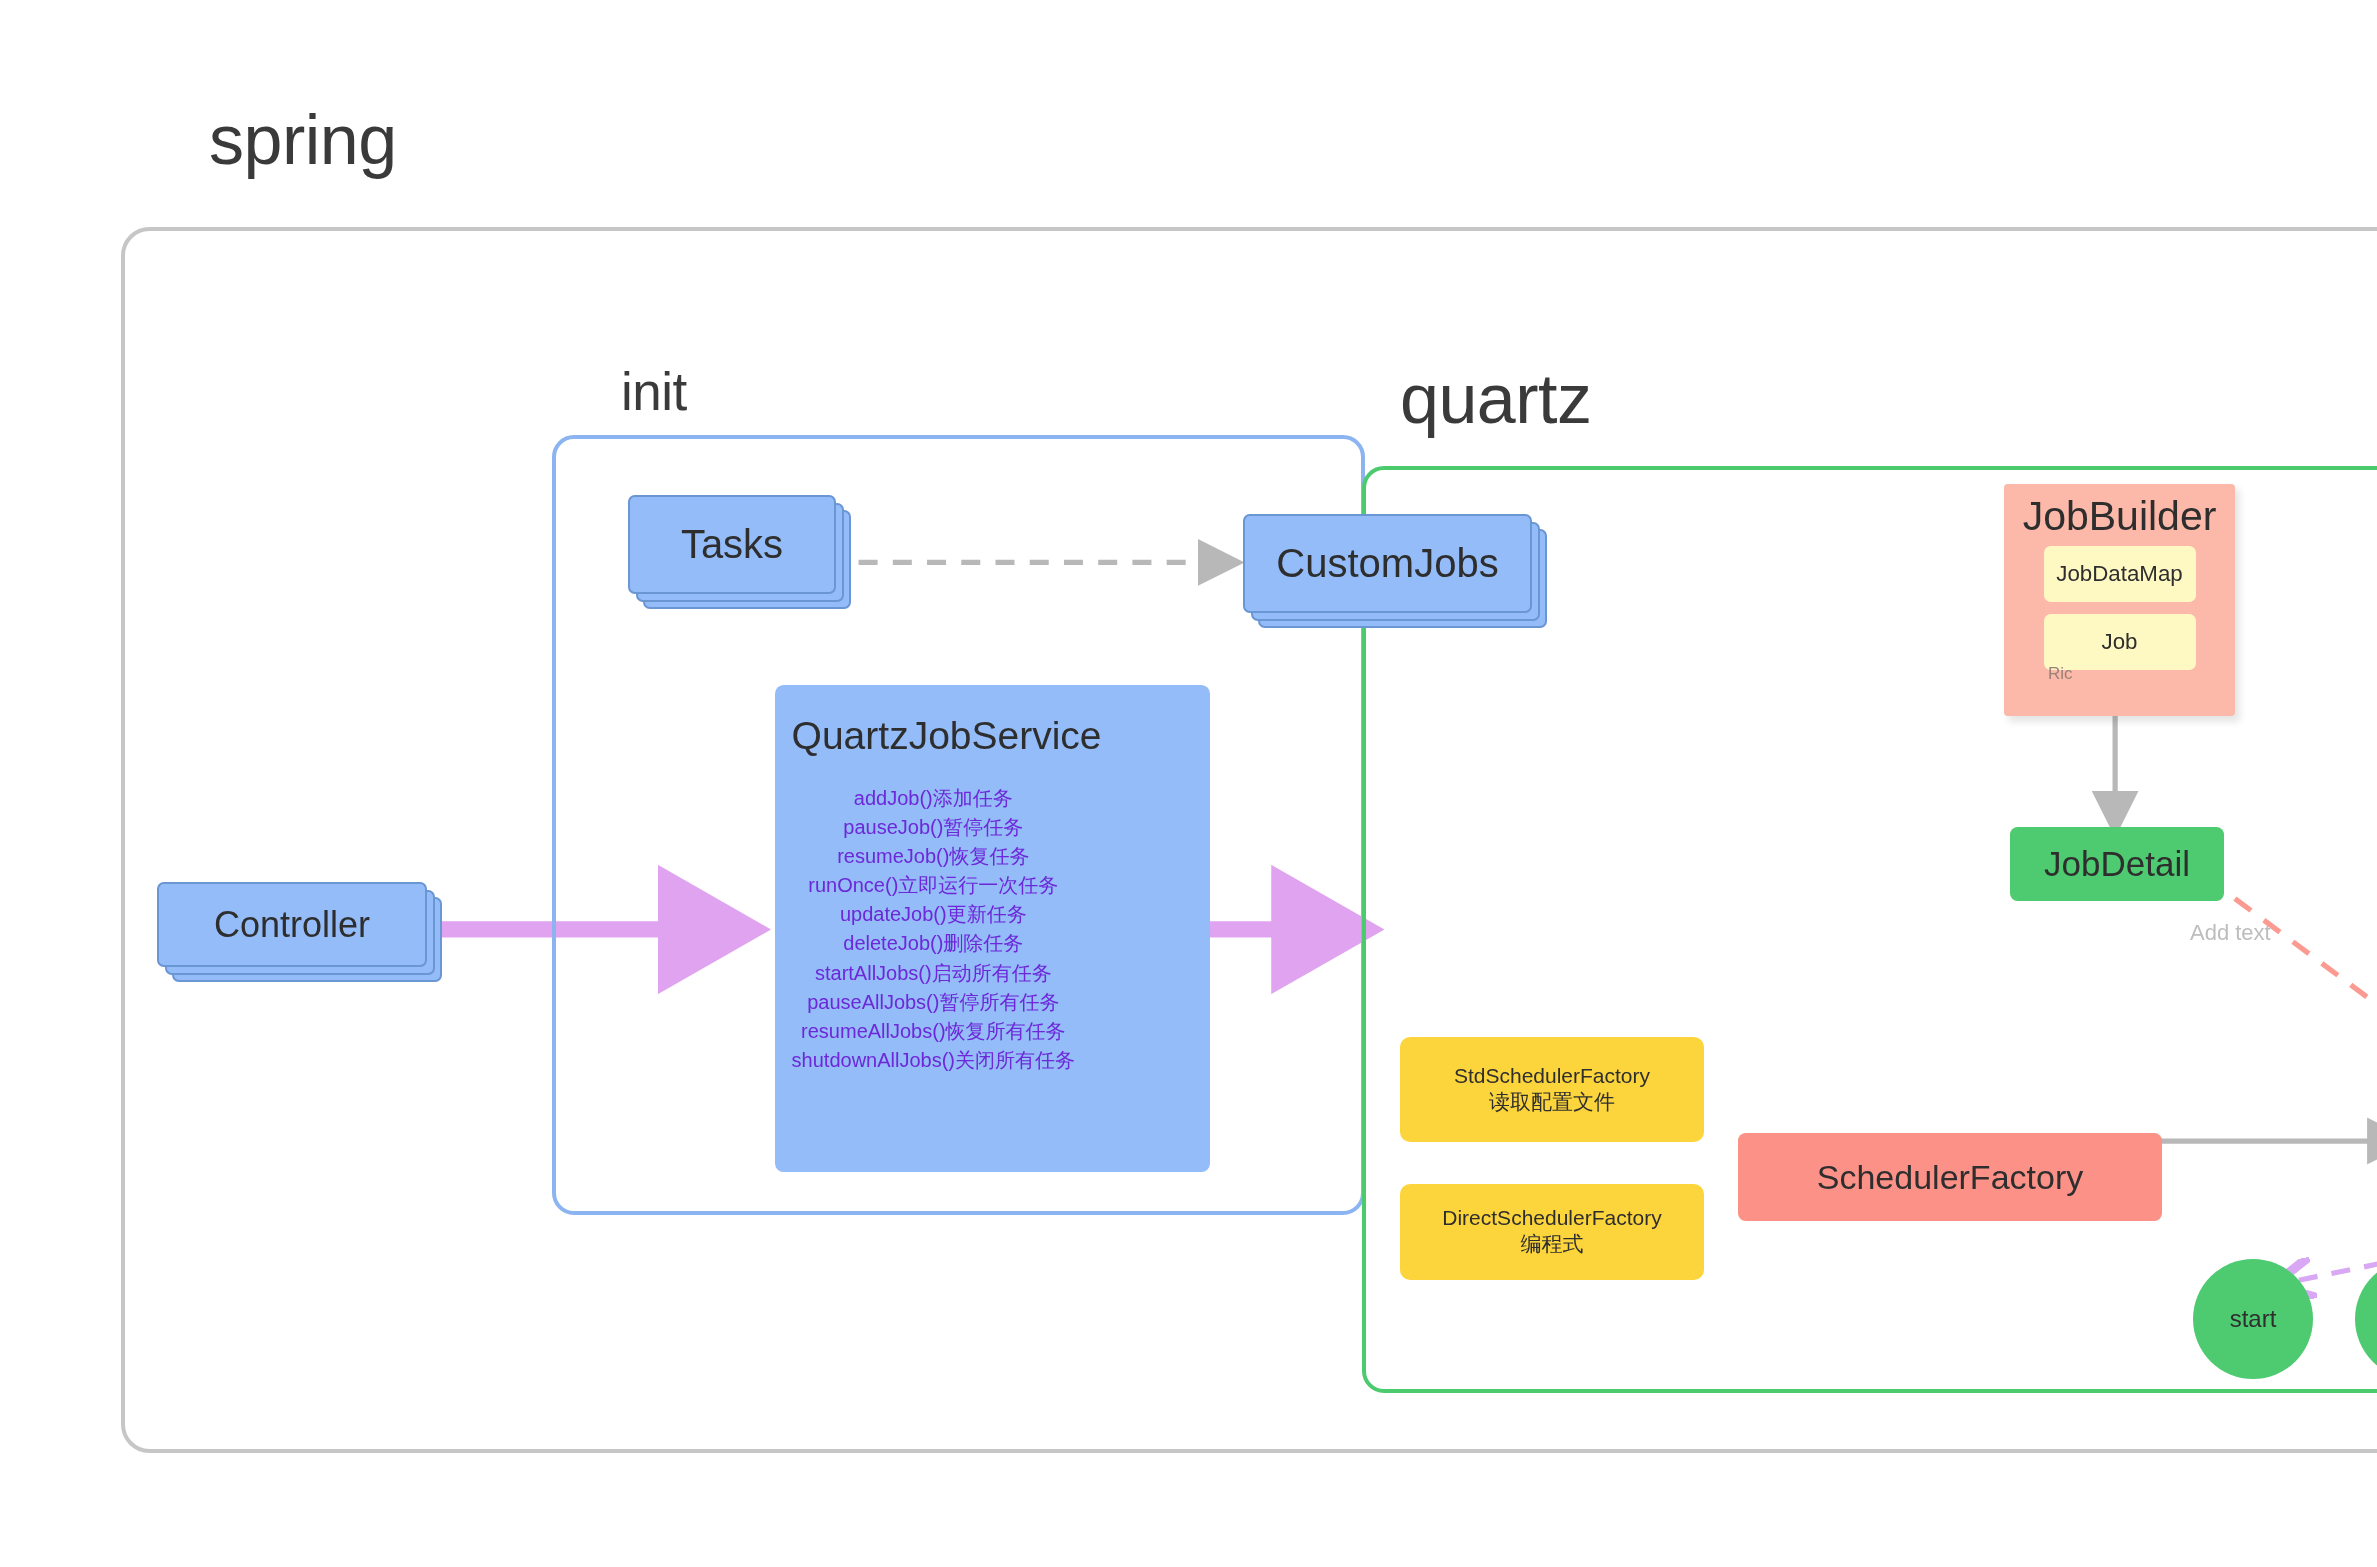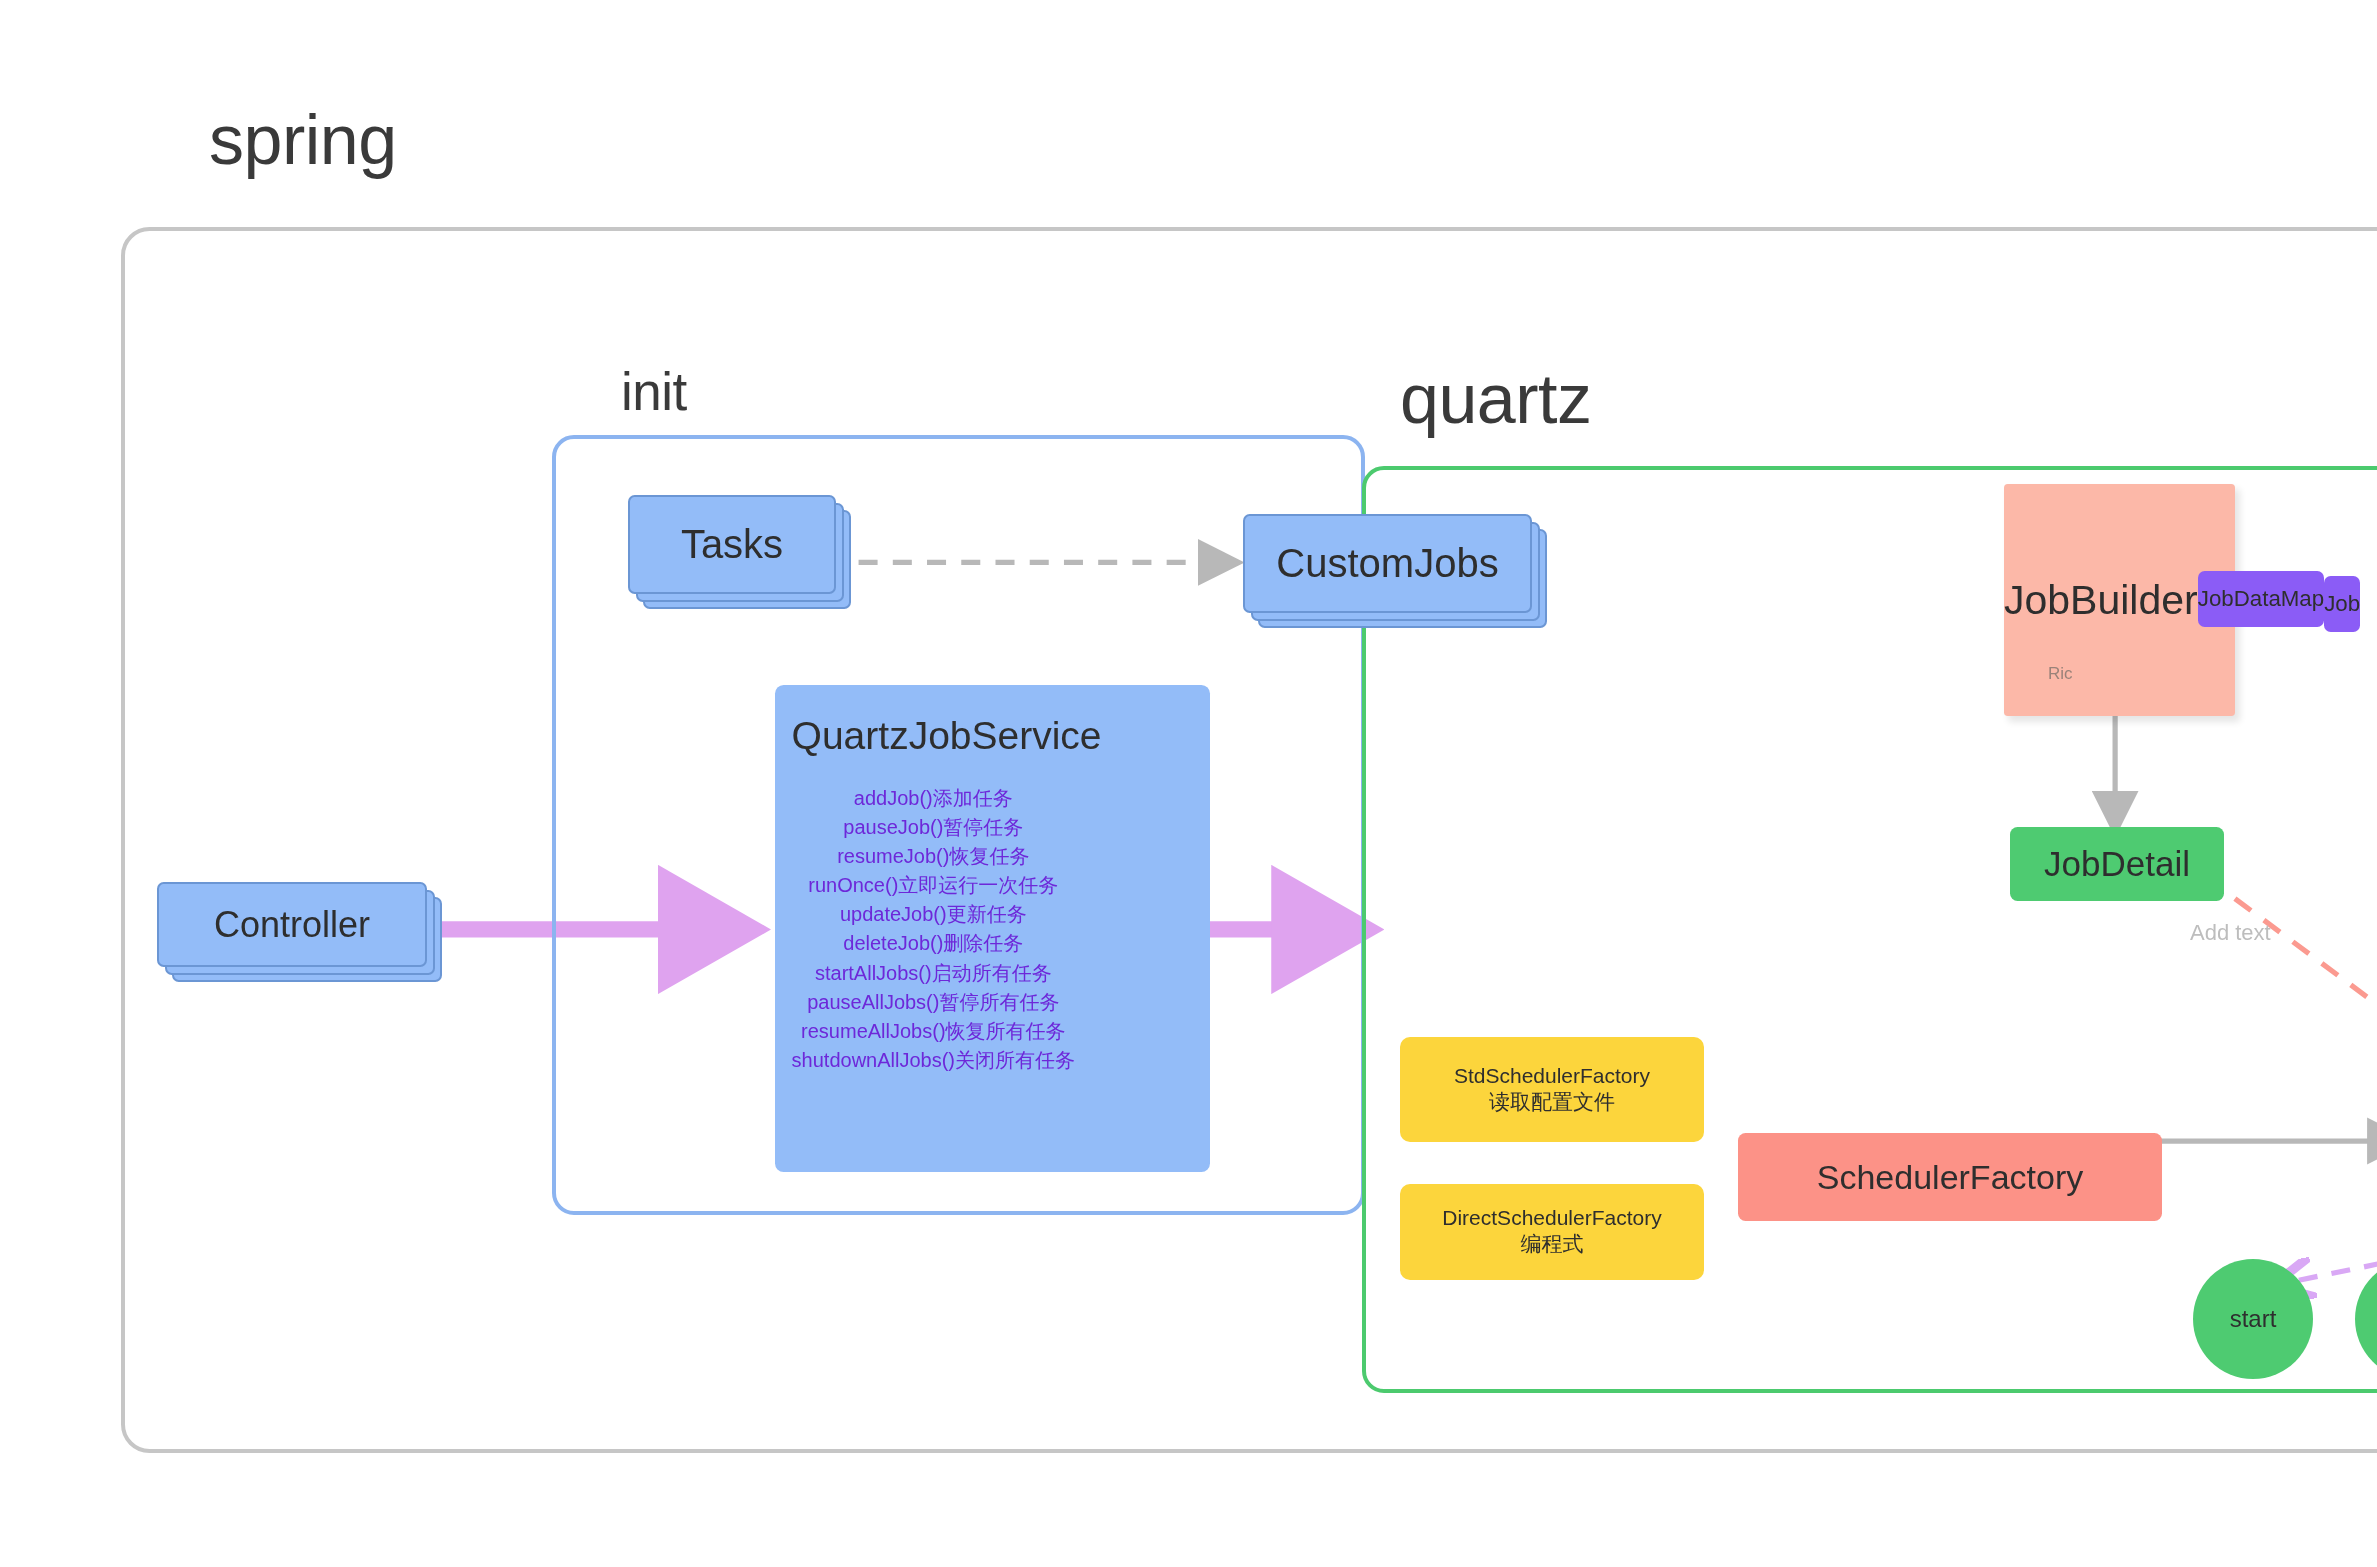--- a/index.html
+++ b/index.html
@@ -25,23 +25,23 @@
   
   .box{display:flex;align-items:center;justify-content:center;text-align:center;color:#2e2e2e;box-sizing:border-box;}
   .svc-box{background:#93bcf8;border-radius:8.6px;align-items:flex-start;justify-content:flex-start;flex-direction:column;}
   .svc-title{color:#2e2e2e;white-space:nowrap;}
   .svc-list{color:#6d28d9;line-height:1.46;white-space:pre;}
 
   .green-box{background:#4ecb71;border-radius:7.6px;}
   .green-circle{background:#4ecb71;border-radius:50%;}
   .yellow-box{background:#fcd53c;border-radius:10px;flex-direction:column;}
   .red-box{background:#fc9287;border-radius:7.6px;}
-  .pink-panel{background:#fcb8a8;border-radius:3.8px;flex-direction:row;align-items:center;justify-content:flex-start;
+  .pink-panel{background:#fcb8a8;border-radius:3.8px;flex-direction:column;align-items:center;justify-content:flex-start;
               box-shadow:4.8px 5.7px 7.6px rgba(0,0,0,.10);}
-  .orange-box{background:#8b5cf6;border-radius:6.7px;display:flex;align-items:center;justify-content:center;color:#2e2e2e;}
+  .orange-box{background:#fef9c3;border-radius:6.7px;display:flex;align-items:center;justify-content:center;color:#2e2e2e;}
   .pink-caption{position:absolute;color:#9a8279;white-space:nowrap;}
 
   .addtext{color:#bdbdbd;white-space:nowrap;}
 
   svg.ov{position:absolute;left:0;top:0;width:3287px;height:1567px;pointer-events:none;}
 </style>
 </head>
 <body>
 
 <div id="stage">

